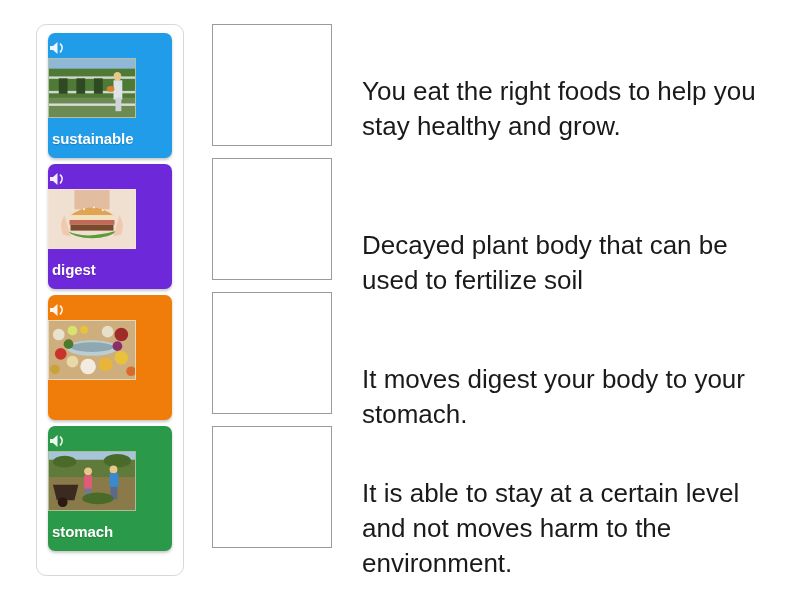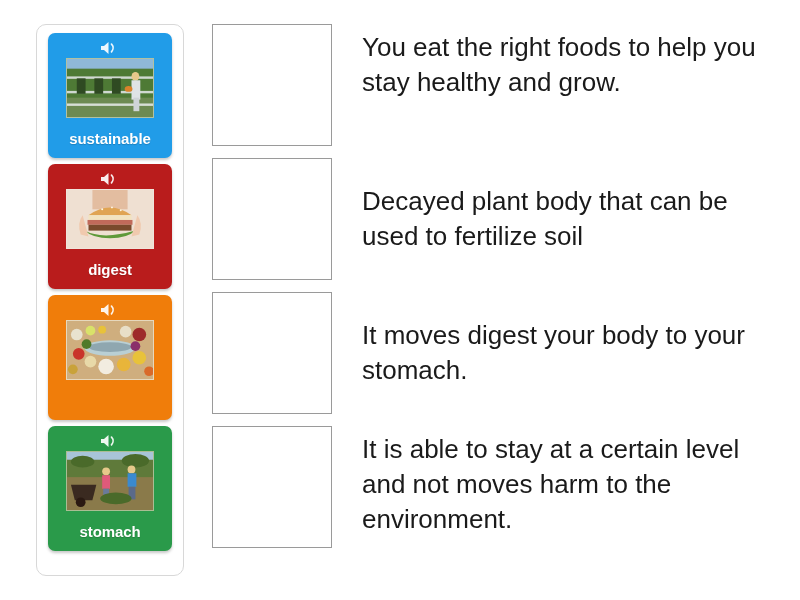--- a/index.html
+++ b/index.html
@@ -36,21 +36,21 @@
     gap: 6px;
   }
 
   .card {
     width: 124px;
     height: 125px;
     border-radius: 7px;
     position: relative;
     display: flex;
     flex-direction: column;
-    align-items: center;
+    align-items: flex-start;
     box-shadow: 0 2px 3px rgba(0,0,0,0.22);
     overflow: hidden;
     flex: none;
   }
 
   .speaker {
     margin-top: 6px;
     height: 18px;
     display: flex;
     align-items: center;
@@ -110,20 +110,21 @@
   .definition {
     margin-left: 30px;
     width: 420px;
     font-size: 26px;
     line-height: 35px;
     color: #1a1a1a;
     font-weight: normal;
     display: flex;
     align-items: center;
     height: 122px;
+    margin-top: 44px;
   }
   .definition.top { align-items: flex-start; padding-top: 6px; }
 </style>
 </head>
 <body>
 
 <div id="app">
 
   <div class="tray">
 
@@ -147,21 +148,21 @@
           <rect x="46" y="20" width="9" height="16" fill="#2f4a22"></rect>
           <ellipse cx="70" cy="18" rx="4" ry="4.5" fill="#e6c98a"></ellipse>
           <rect x="66" y="22" width="9" height="20" fill="#dfe3e6"></rect>
           <rect x="68" y="40" width="6" height="14" fill="#cfd4d8"></rect>
           <ellipse cx="63" cy="31" rx="4" ry="3" fill="#d9822b"></ellipse>
         </svg>
       </div>
       <div class="card-label">sustainable</div>
     </div>
 
-    <div class="card" style="background:#b91c1c">
+    <div class="card" style="background:#6d28d9">
       <div class="speaker">
         <svg width="22" height="16" viewBox="0 0 22 16">
           <path d="M2 6 H5 L9.5 2 V14 L5 10 H2 Z" fill="#ffffff"></path>
           <path d="M12.5 4.2 a5.5 5.5 0 0 1 0 7.6" stroke="#ffffff" stroke-width="1.7" fill="none" stroke-linecap="round"></path>
         </svg>
       </div>
       <div class="thumb" style="background:#e8d6c8">
         <svg viewBox="0 0 88 60" preserveAspectRatio="none">
           <rect x="0" y="0" width="88" height="60" fill="#efe0d2"></rect>
           <rect x="26" y="0" width="36" height="20" fill="#e3bda0"></rect>

